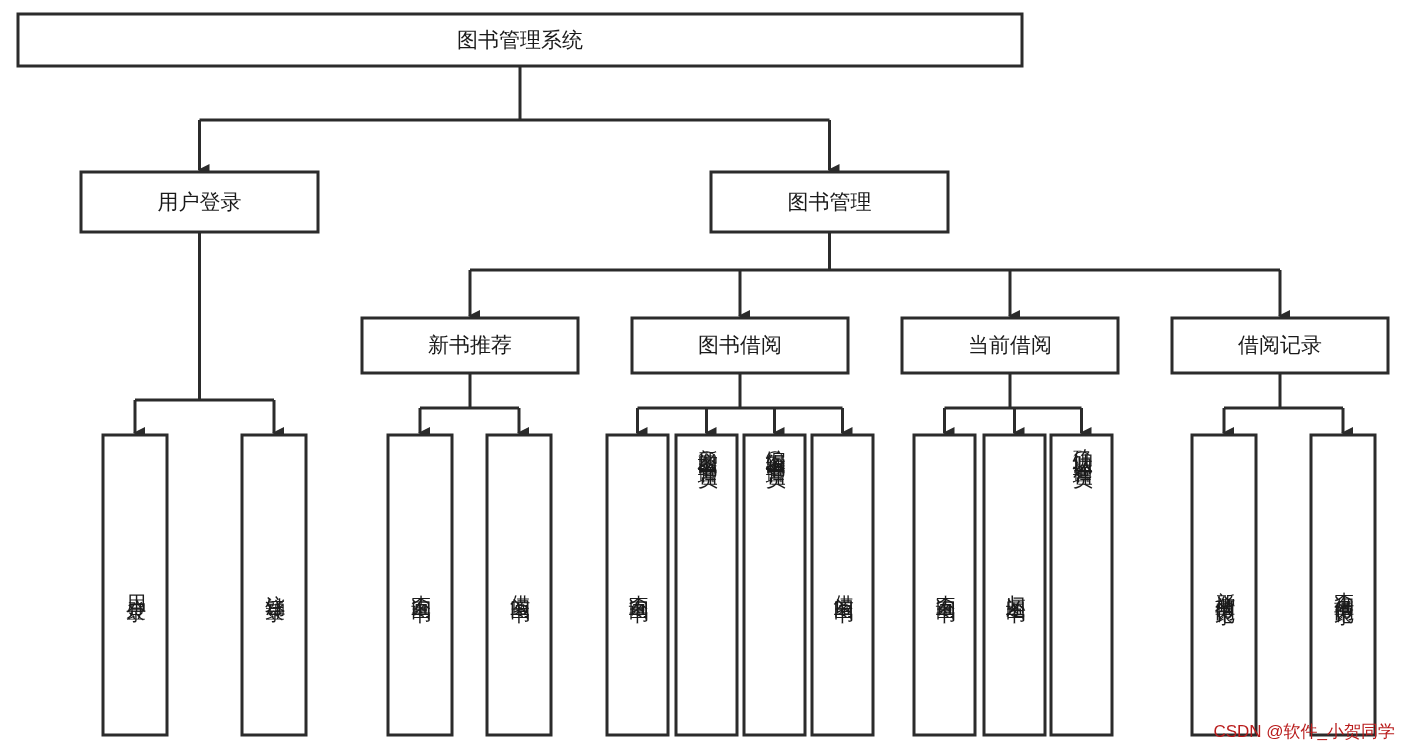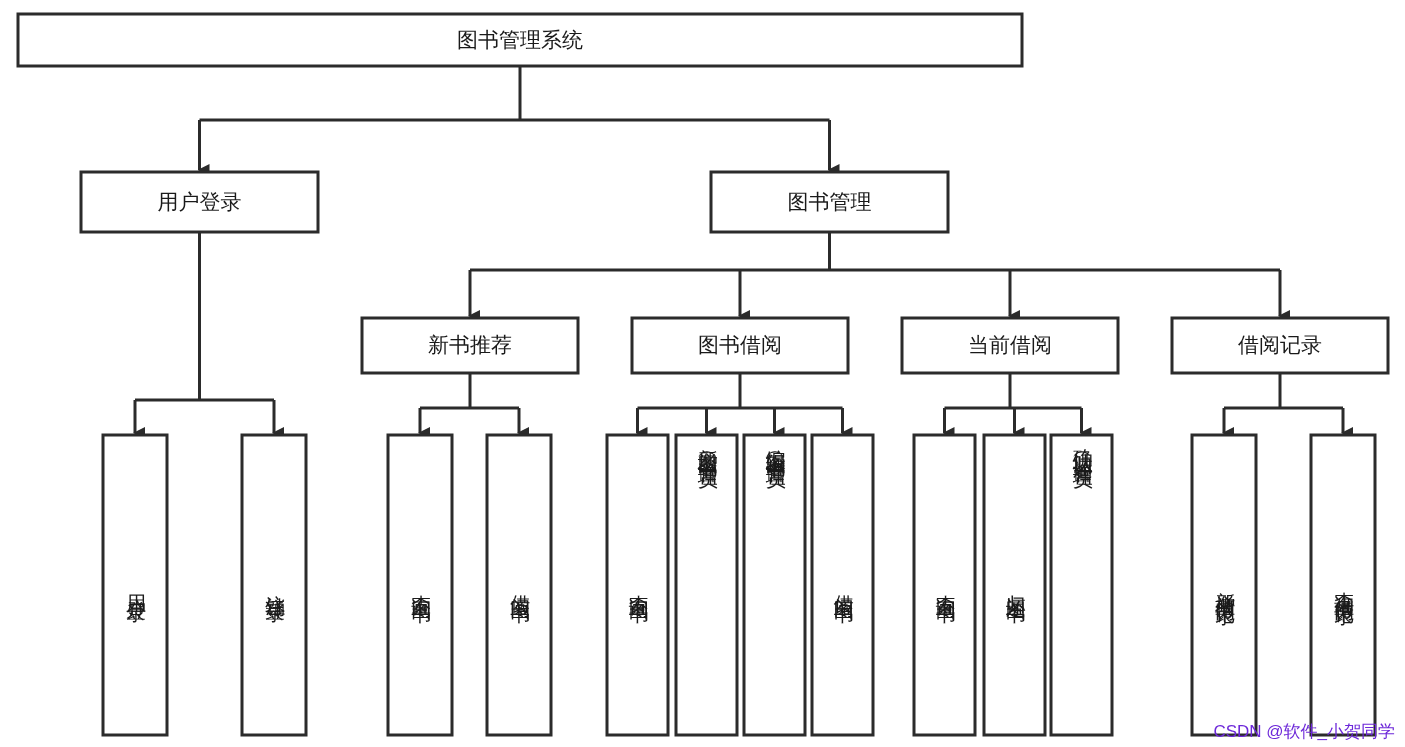--- a/index.html
+++ b/index.html
@@ -38,21 +38,21 @@
     stroke-linecap:butt;
     stroke-linejoin:miter;
   }
   .arrow-head{fill:#2b2b2b;stroke:none;}
 
   .watermark{
     position:absolute;
     right:10px;
     bottom:4px;
     font-size:17px;
-    color:#6d28d9;
+    color:#b91c1c;
     font-family:"Liberation Sans","DejaVu Sans",sans-serif;
     white-space:nowrap;
     user-select:none;
   }
 </style>
 </head>
 <body>
 
 <svg id="diagram" viewBox="0 0 1405 747" xmlns="http://www.w3.org/2000/svg">
   <defs>

